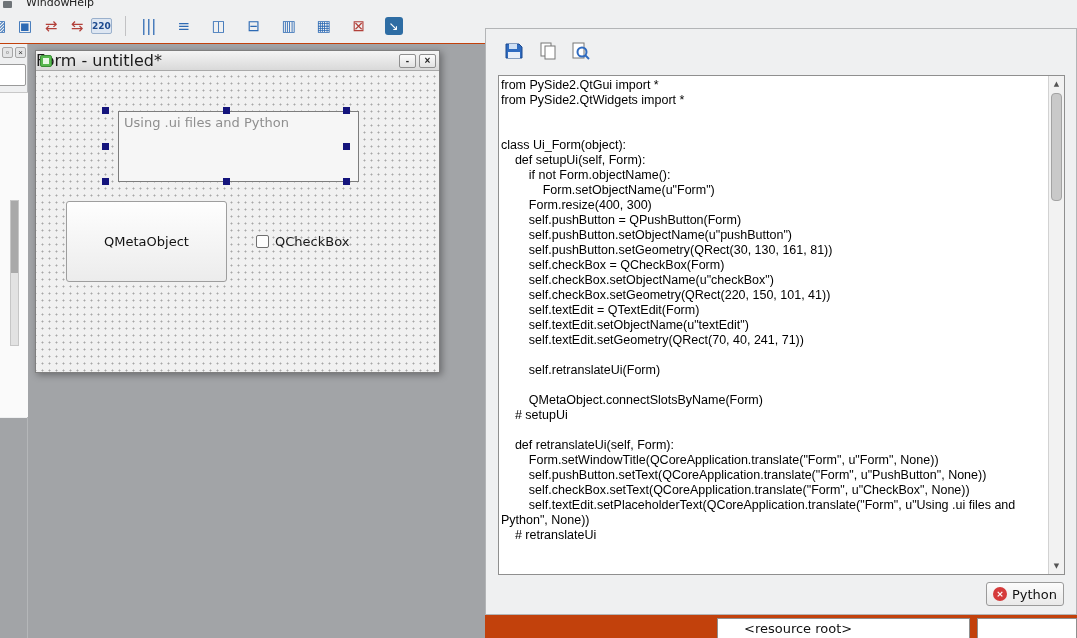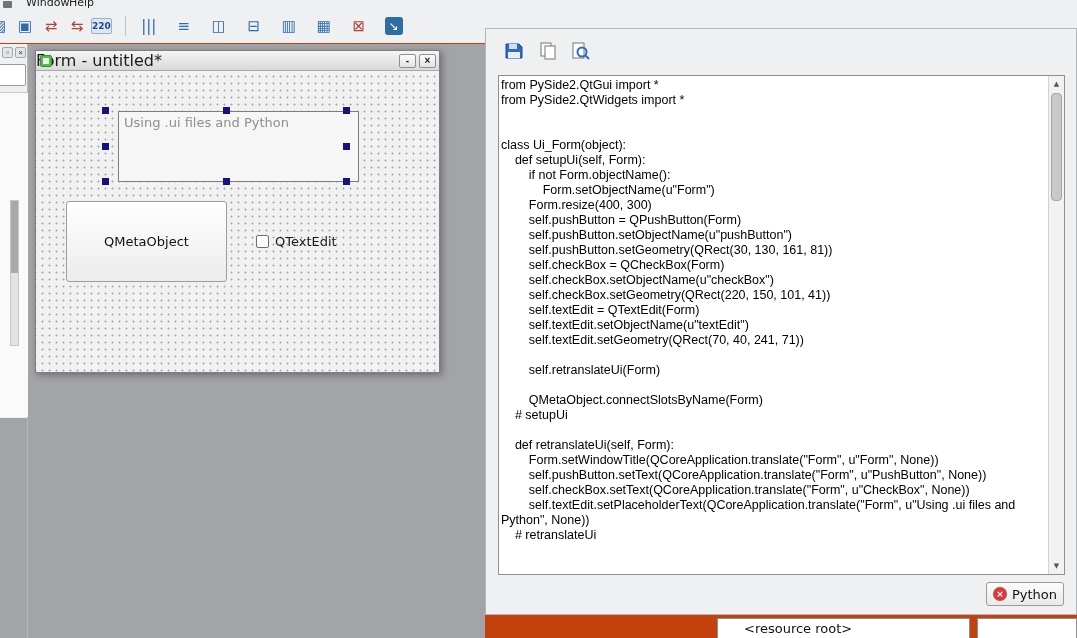--- a/index.html
+++ b/index.html
@@ -144,21 +144,21 @@
         <span class="handle h2"></span>
         <span class="handle h3"></span>
         <span class="handle h4"></span>
         <span class="handle h5"></span>
         <span class="handle h6"></span>
         <span class="handle h7"></span>
         <span class="handle h8"></span>
         <div class="pushbutton">QMetaObject</div>
         <div class="checkbox-widget">
           <span class="cb-box"></span>
-          <span class="cb-label">QTextEdit</span>
+          <span class="cb-label">QCheckBox</span>
         </div>
       </div>
     </div>
   </div>
 
   <div class="code-dialog">
     <button class="dlg-btn save">
       <svg width="20" height="20" viewBox="0 0 20 20">
         <path d="M2 3 h13 l3 3 v11 h-16 z" fill="#2f6bc0" stroke="#1d4a8f"></path>
         <rect x="5" y="3" width="8" height="5" fill="#cfe0f5"></rect>

